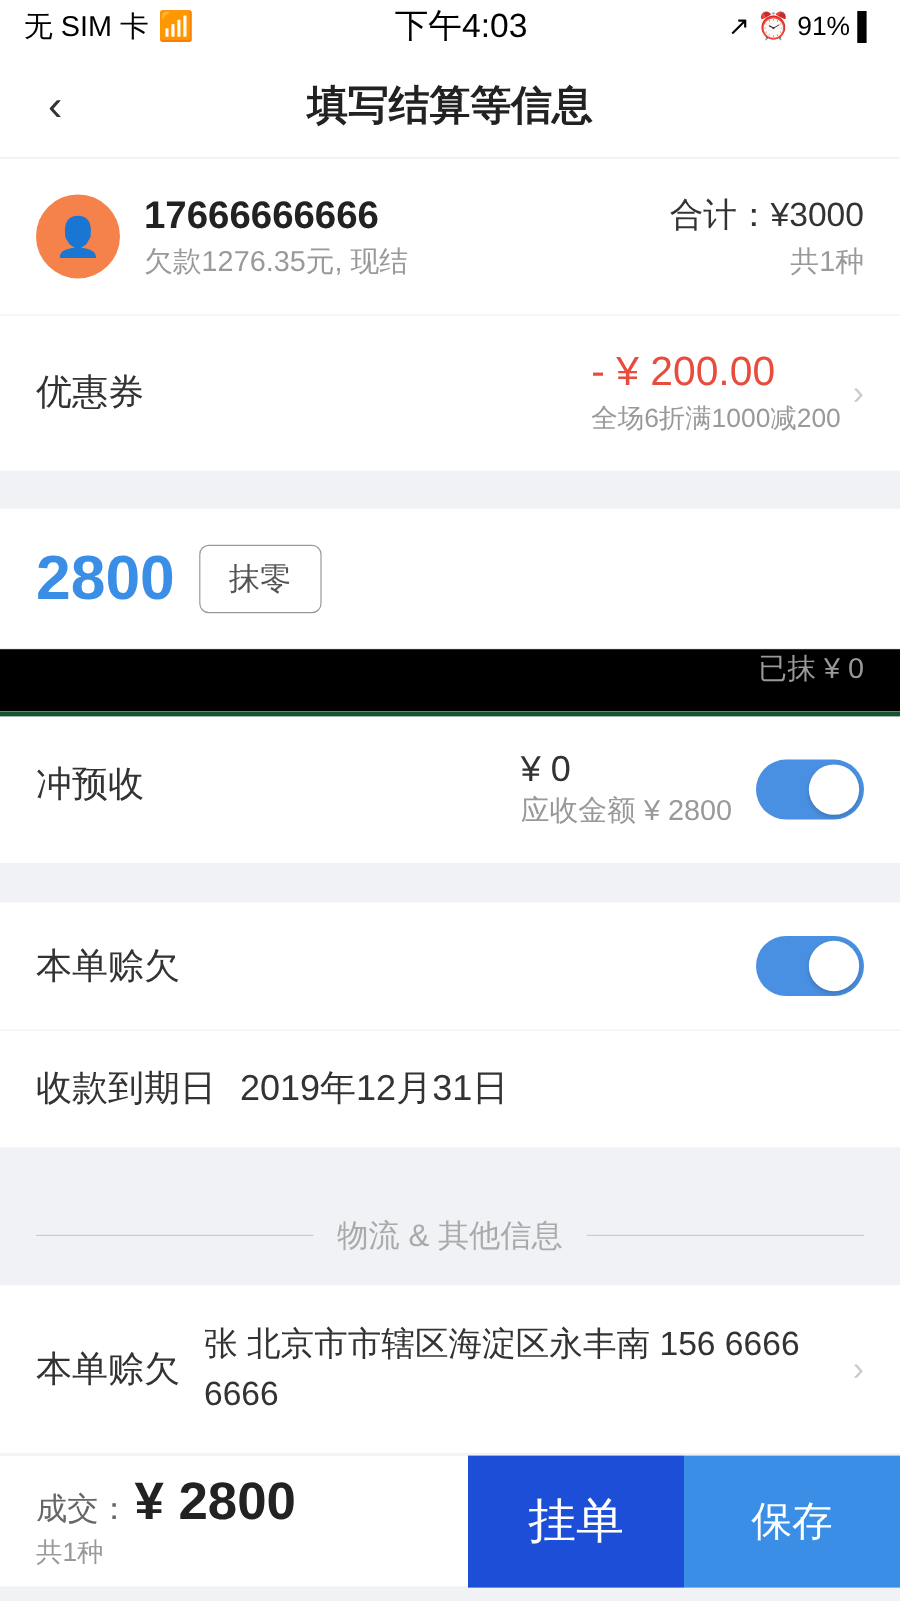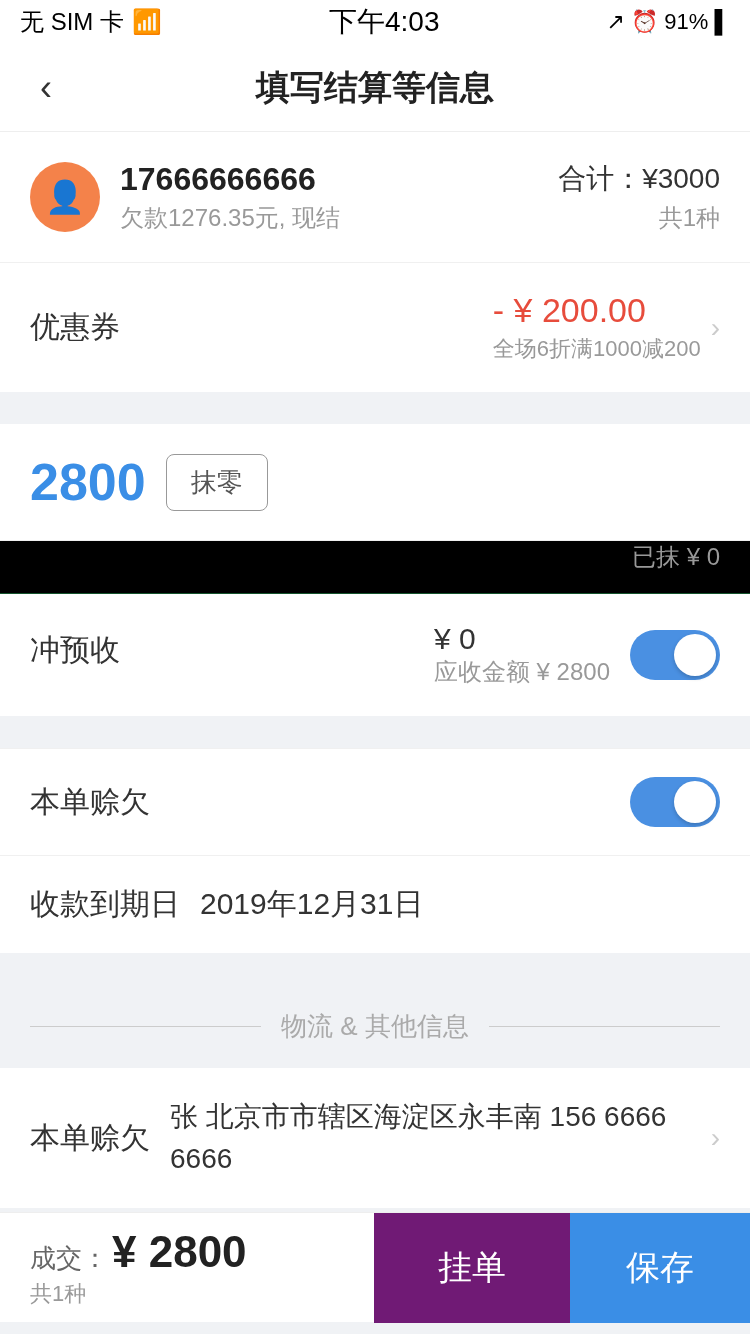--- a/index.html
+++ b/index.html
@@ -194,27 +194,27 @@
       border-top: 1px solid #eee;
     }
     .bottom-summary {
       flex: 1;
       padding: 0 30px;
     }
     .bottom-total { font-size: 26px; color: #666; }
     .bottom-amount { font-size: 44px; font-weight: 600; color: #222; }
     .bottom-count { font-size: 22px; color: #999; margin-top: 2px; }
     .btn-hang {
-      width: 196px;
+      width: 180px;
       height: 110px;
-      background: #701a75;
+      background: #1d4ed8;
       display: flex;
       align-items: center;
       justify-content: center;
-      font-size: 34px;
+      font-size: 40px;
       color: #fff;
       cursor: pointer;
     }
     .btn-save {
       width: 180px;
       height: 110px;
       background: #3a8ee6;
       display: flex;
       align-items: center;
       justify-content: center;
@@ -282,21 +282,21 @@
     <div class="row">
       <div class="row-right">
         <span class="amount-big">2800</span>
         <button class="btn-round-outline">抹零</button>
       </div>
     </div>
     <div style="display:flex; justify-content:flex-end; padding: 0 30px 20px; background:#000000;">
       <span class="sub-info">已抹  ¥ 0</span>
     </div>
 
-    <div class="chong-row" style="border-top:1px solid #14532d;">
+    <div class="chong-row" style="border-top:4px solid #14532d;">
       <span class="chong-label">冲预收</span>
       <div class="chong-right">
         <div style="display:flex; align-items:center; gap:20px;">
           <div>
             <div class="chong-amount">¥ 0</div>
             <div class="chong-sub">应收金额 ¥ 2800</div>
           </div>
           <div class="toggle"></div>
         </div>
       </div>

